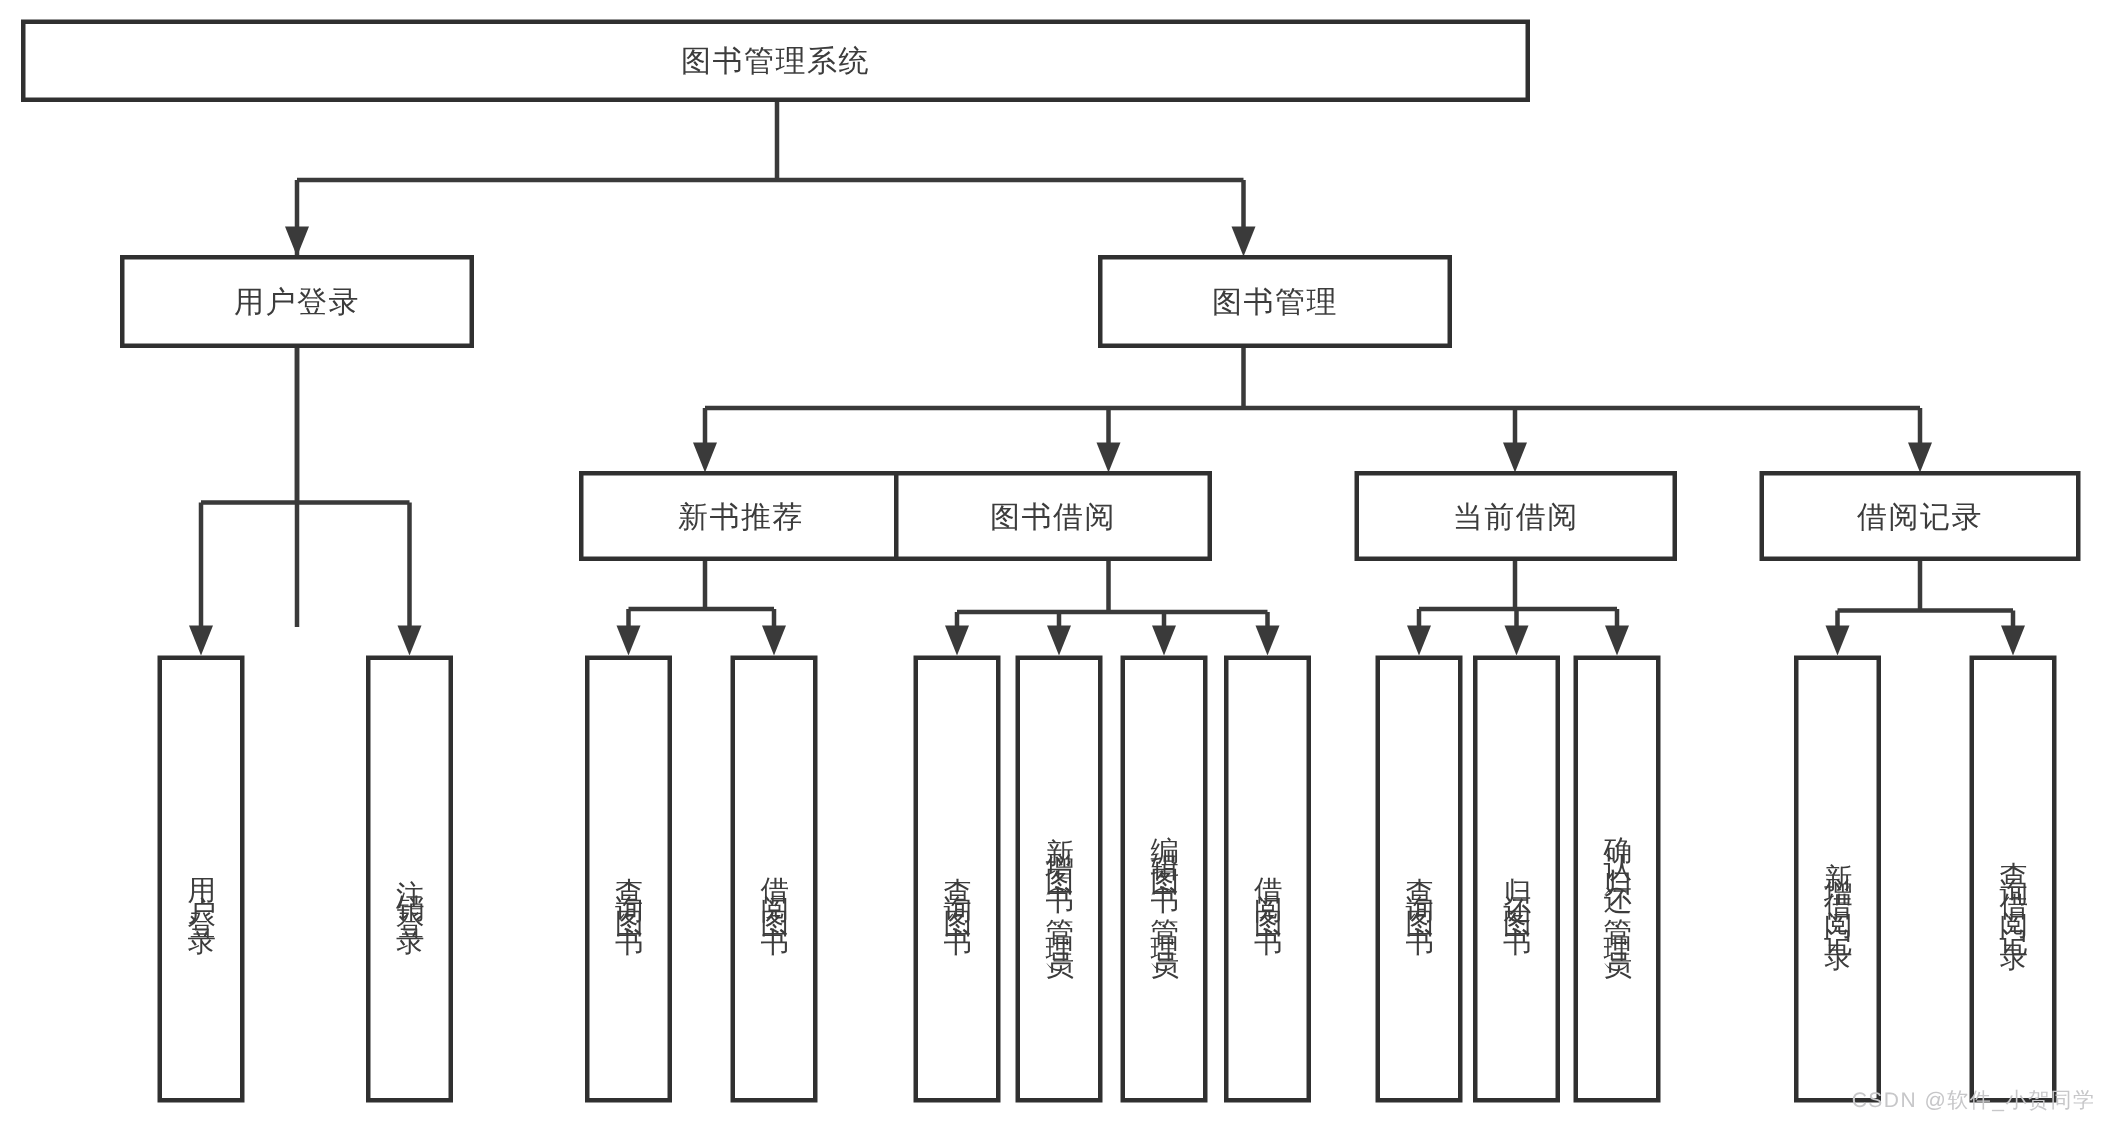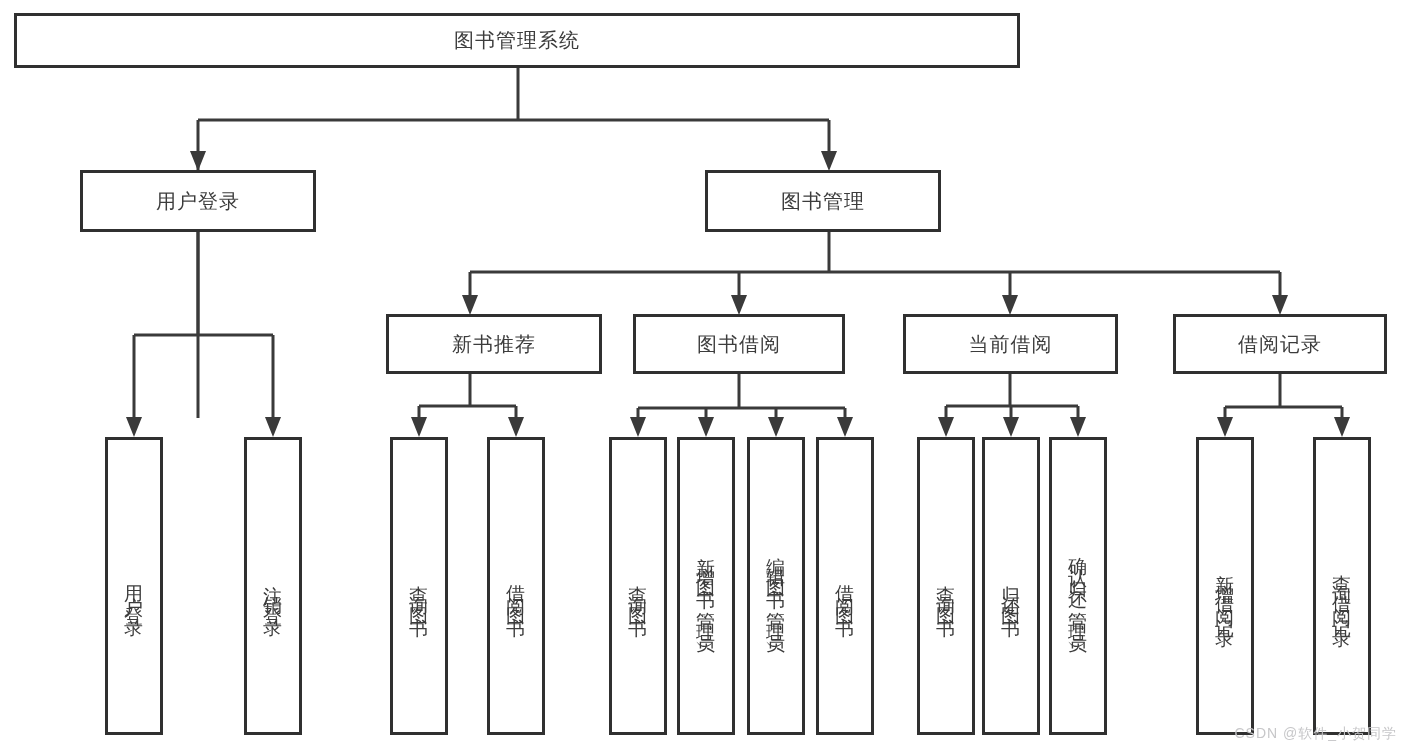--- a/index.html
+++ b/index.html
@@ -114,28 +114,28 @@
     <polygon points="1334,417 1350,417 1342,437"></polygon>
   </svg>
 
   <div class="box h" style="left:14px; top:13px; width:1006px; height:55px;">
     <span>图书管理系统</span>
   </div>
 
   <div class="box h" style="left:80px; top:170px; width:236px; height:62px;">
     <span>用户登录</span>
   </div>
-  <div class="box h" style="left:705px; top:170px; width:236px; height:62px;">
+  <div class="box h" style="left:732px; top:170px; width:236px; height:62px;">
     <span>图书管理</span>
   </div>
 
   <div class="box h" style="left:362px; top:314px; width:216px; height:60px;margin-left:24px;">
     <span>新书推荐</span>
   </div>
-  <div class="box h" style="left:633px; top:314px; width:212px; height:60px;">
+  <div class="box h" style="left:596px; top:314px; width:212px; height:60px;">
     <span>图书借阅</span>
   </div>
   <div class="box h" style="left:903px; top:314px; width:215px; height:60px;">
     <span>当前借阅</span>
   </div>
   <div class="box h" style="left:1173px; top:314px; width:214px; height:60px;">
     <span>借阅记录</span>
   </div>
 
   <div class="box v" style="left:105px; top:437px; width:58px; height:298px;">

